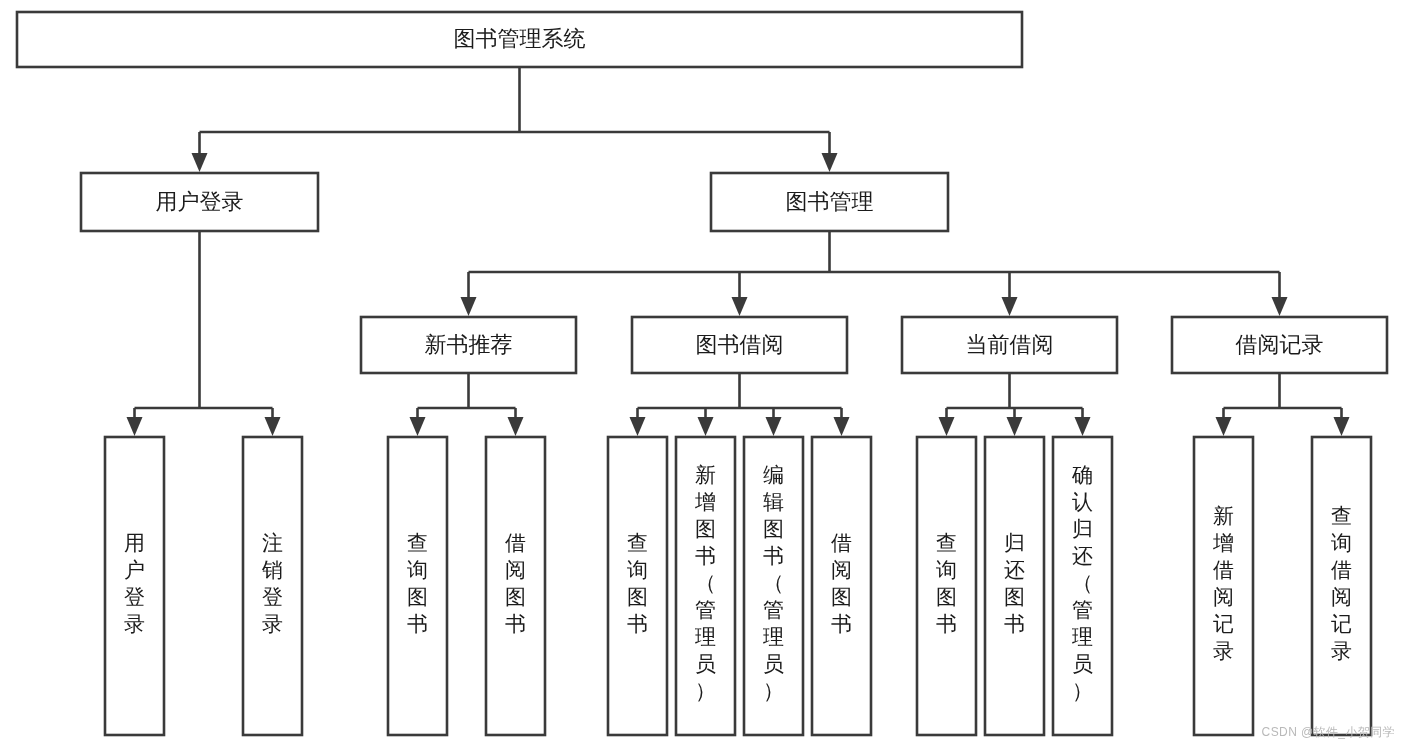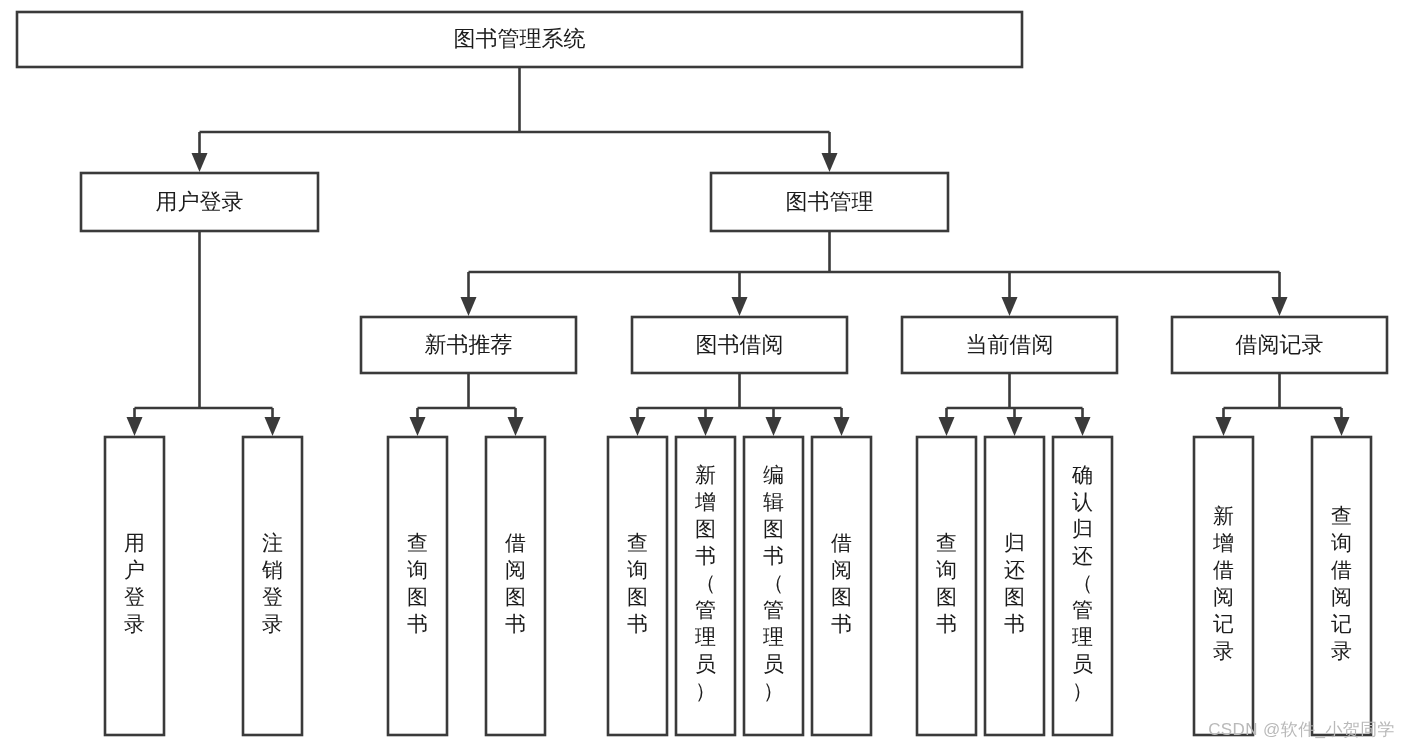--- a/index.html
+++ b/index.html
@@ -54,21 +54,21 @@
     fill: #1b1b1b;
     font-family: "Liberation Sans", "DejaVu Sans", sans-serif;
     font-size: 21px;
     text-anchor: middle;
   }
   .watermark {
     position: absolute;
     right: 10px;
     bottom: 6px;
     font-family: "Liberation Sans", "DejaVu Sans", sans-serif;
-    font-size: 17px;
+    font-size: 12px;
     color: #b9b9b9;
     letter-spacing: 0.4px;
     white-space: nowrap;
     user-select: none;
   }
 </style>
 </head>
 <body>
 
 <div id="diagram-root">

